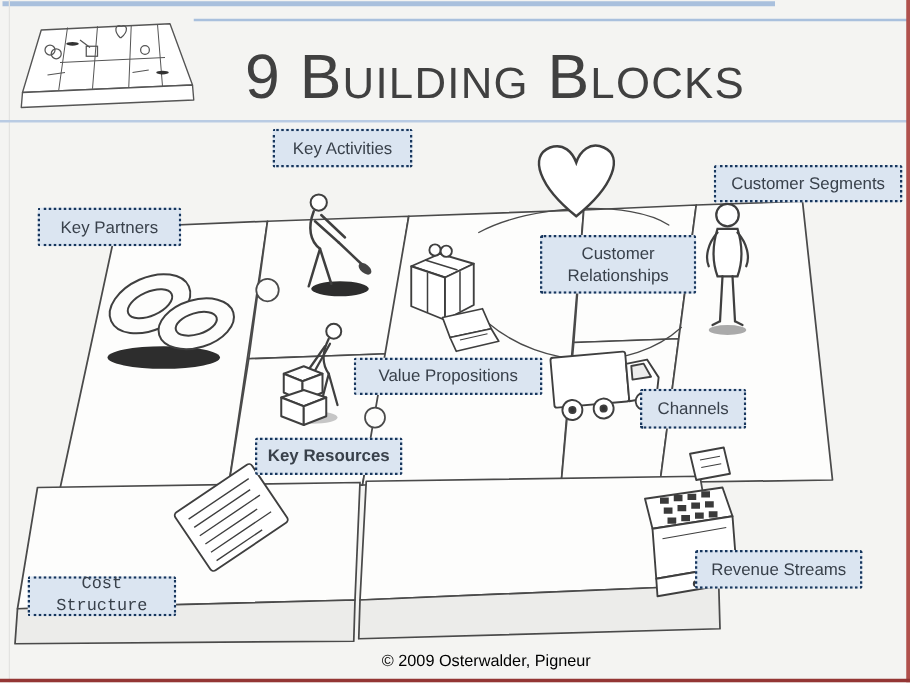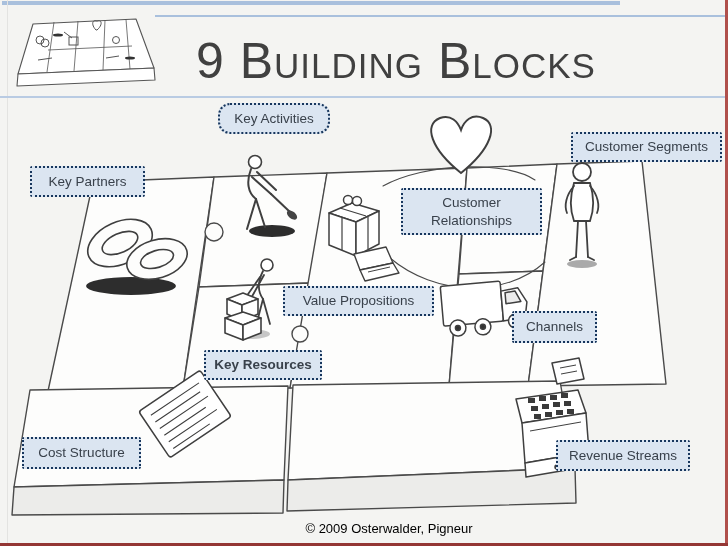--- a/index.html
+++ b/index.html
@@ -182,49 +182,49 @@
       <path d="M260,277 L246,297 M264,275 L250,300" fill="none" stroke-width="1.8"></path>
       <path d="M227,299 L243,293 L258,299 L242,305 Z"></path>
       <path d="M227,299 L227,314 L242,321 L242,305 Z"></path>
       <path d="M242,305 L242,321 L258,314 L258,299 Z"></path>
       <path d="M225,318 L243,312 L261,318 L243,325 Z"></path>
       <path d="M225,318 L225,333 L243,340 L243,325 Z"></path>
       <path d="M243,325 L243,340 L261,333 L261,318 Z"></path>
     </g>
   </svg>
 
-  <div class="label" style="left:218px;top:103px;width:112px;height:31px;border-radius:12px;">
+  <div class="label" style="left:218px;top:103px;width:112px;height:31px;">
     <span>Key Activities</span>
   </div>
 
   <div class="label" style="left:571px;top:132px;width:151px;height:30px;">
     <span>Customer Segments</span>
   </div>
 
   <div class="label" style="left:30px;top:166px;width:115px;height:31px;">
     <span>Key Partners</span>
   </div>
 
-  <div class="label" style="left:401px;top:188px;width:141px;height:47px;">
+  <div class="label" style="left:432px;top:188px;width:125px;height:47px;">
     <span>Customer Relationships</span>
   </div>
 
   <div class="label" style="left:283px;top:286px;width:151px;height:30px;">
     <span>Value Propositions</span>
   </div>
 
   <div class="label" style="left:512px;top:311px;width:85px;height:32px;">
     <span>Channels</span>
   </div>
 
   <div class="label" style="left:204px;top:350px;width:118px;height:30px;font-weight:bold;">
     <span>Key Resources</span>
   </div>
 
-  <div class="label" style="left:22px;top:437px;width:119px;height:32px;">
+  <div class="label" style="left:22px;top:461px;width:119px;height:32px;font-family:Liberation Mono, monospace;">
     <span>Cost Structure</span>
   </div>
 
   <div class="label" style="left:556px;top:440px;width:134px;height:31px;align-items:center;">
     <span>Revenue Streams</span>
   </div>
 
   <div class="footer">© 2009 Osterwalder, Pigneur</div>
 
   <div class="edge-right"></div>

